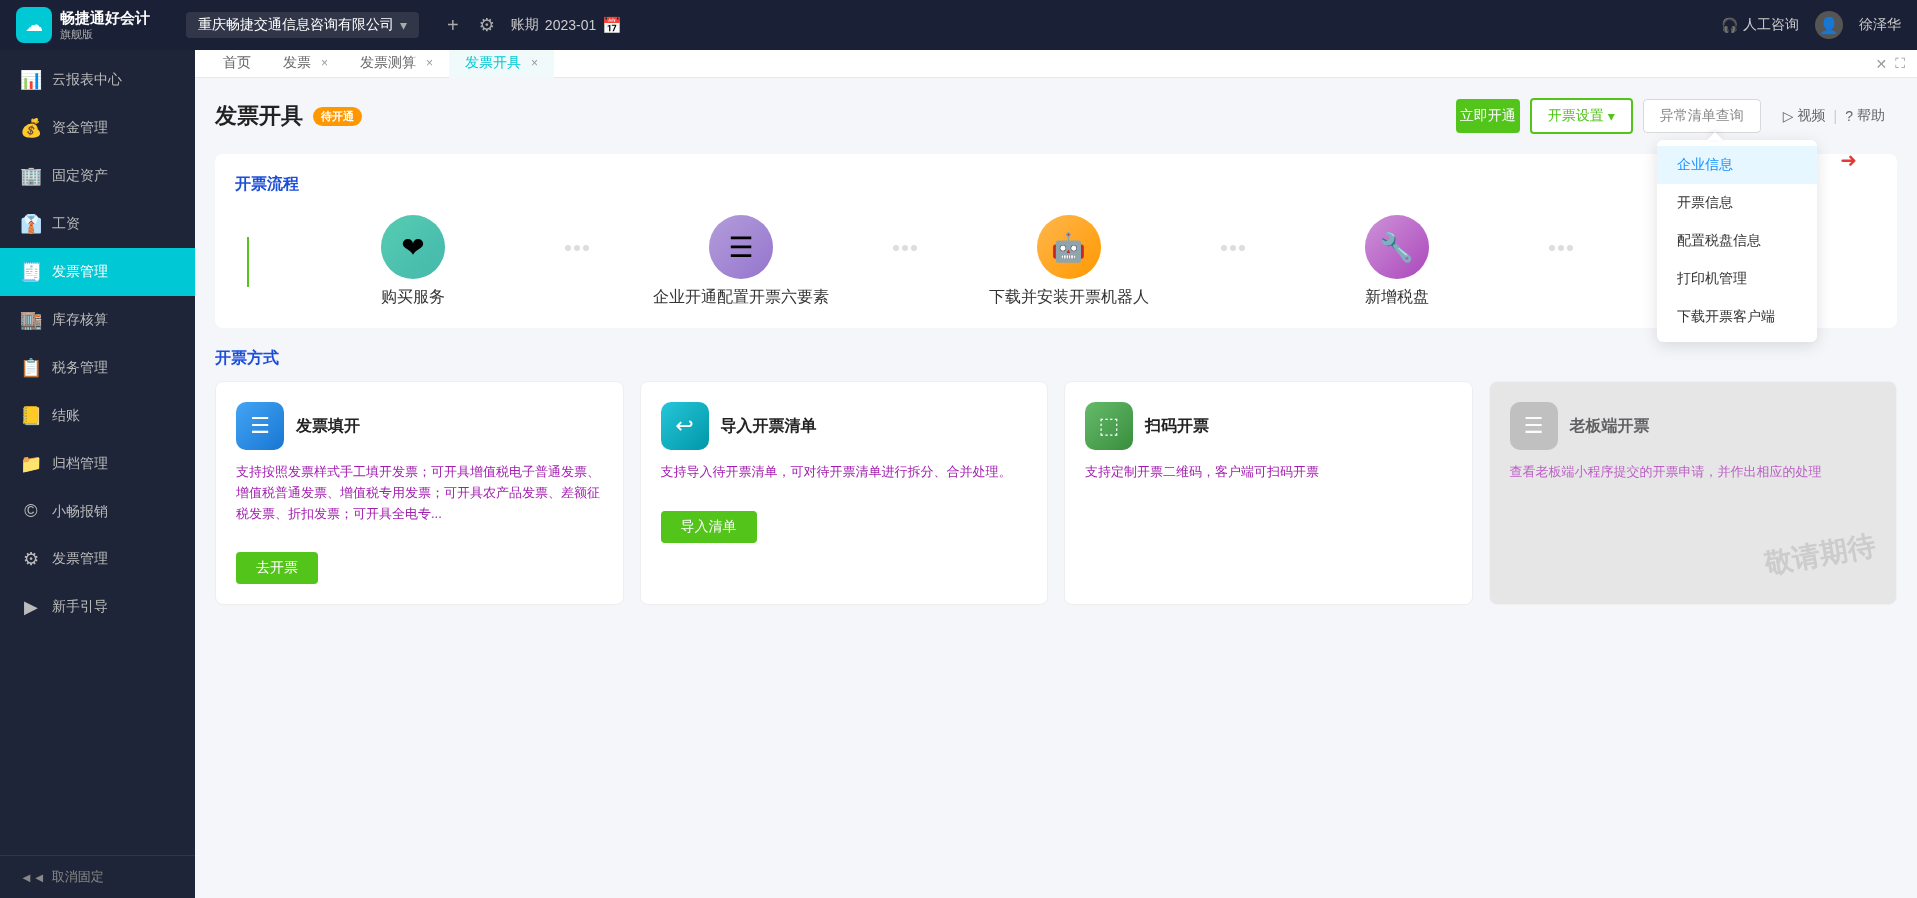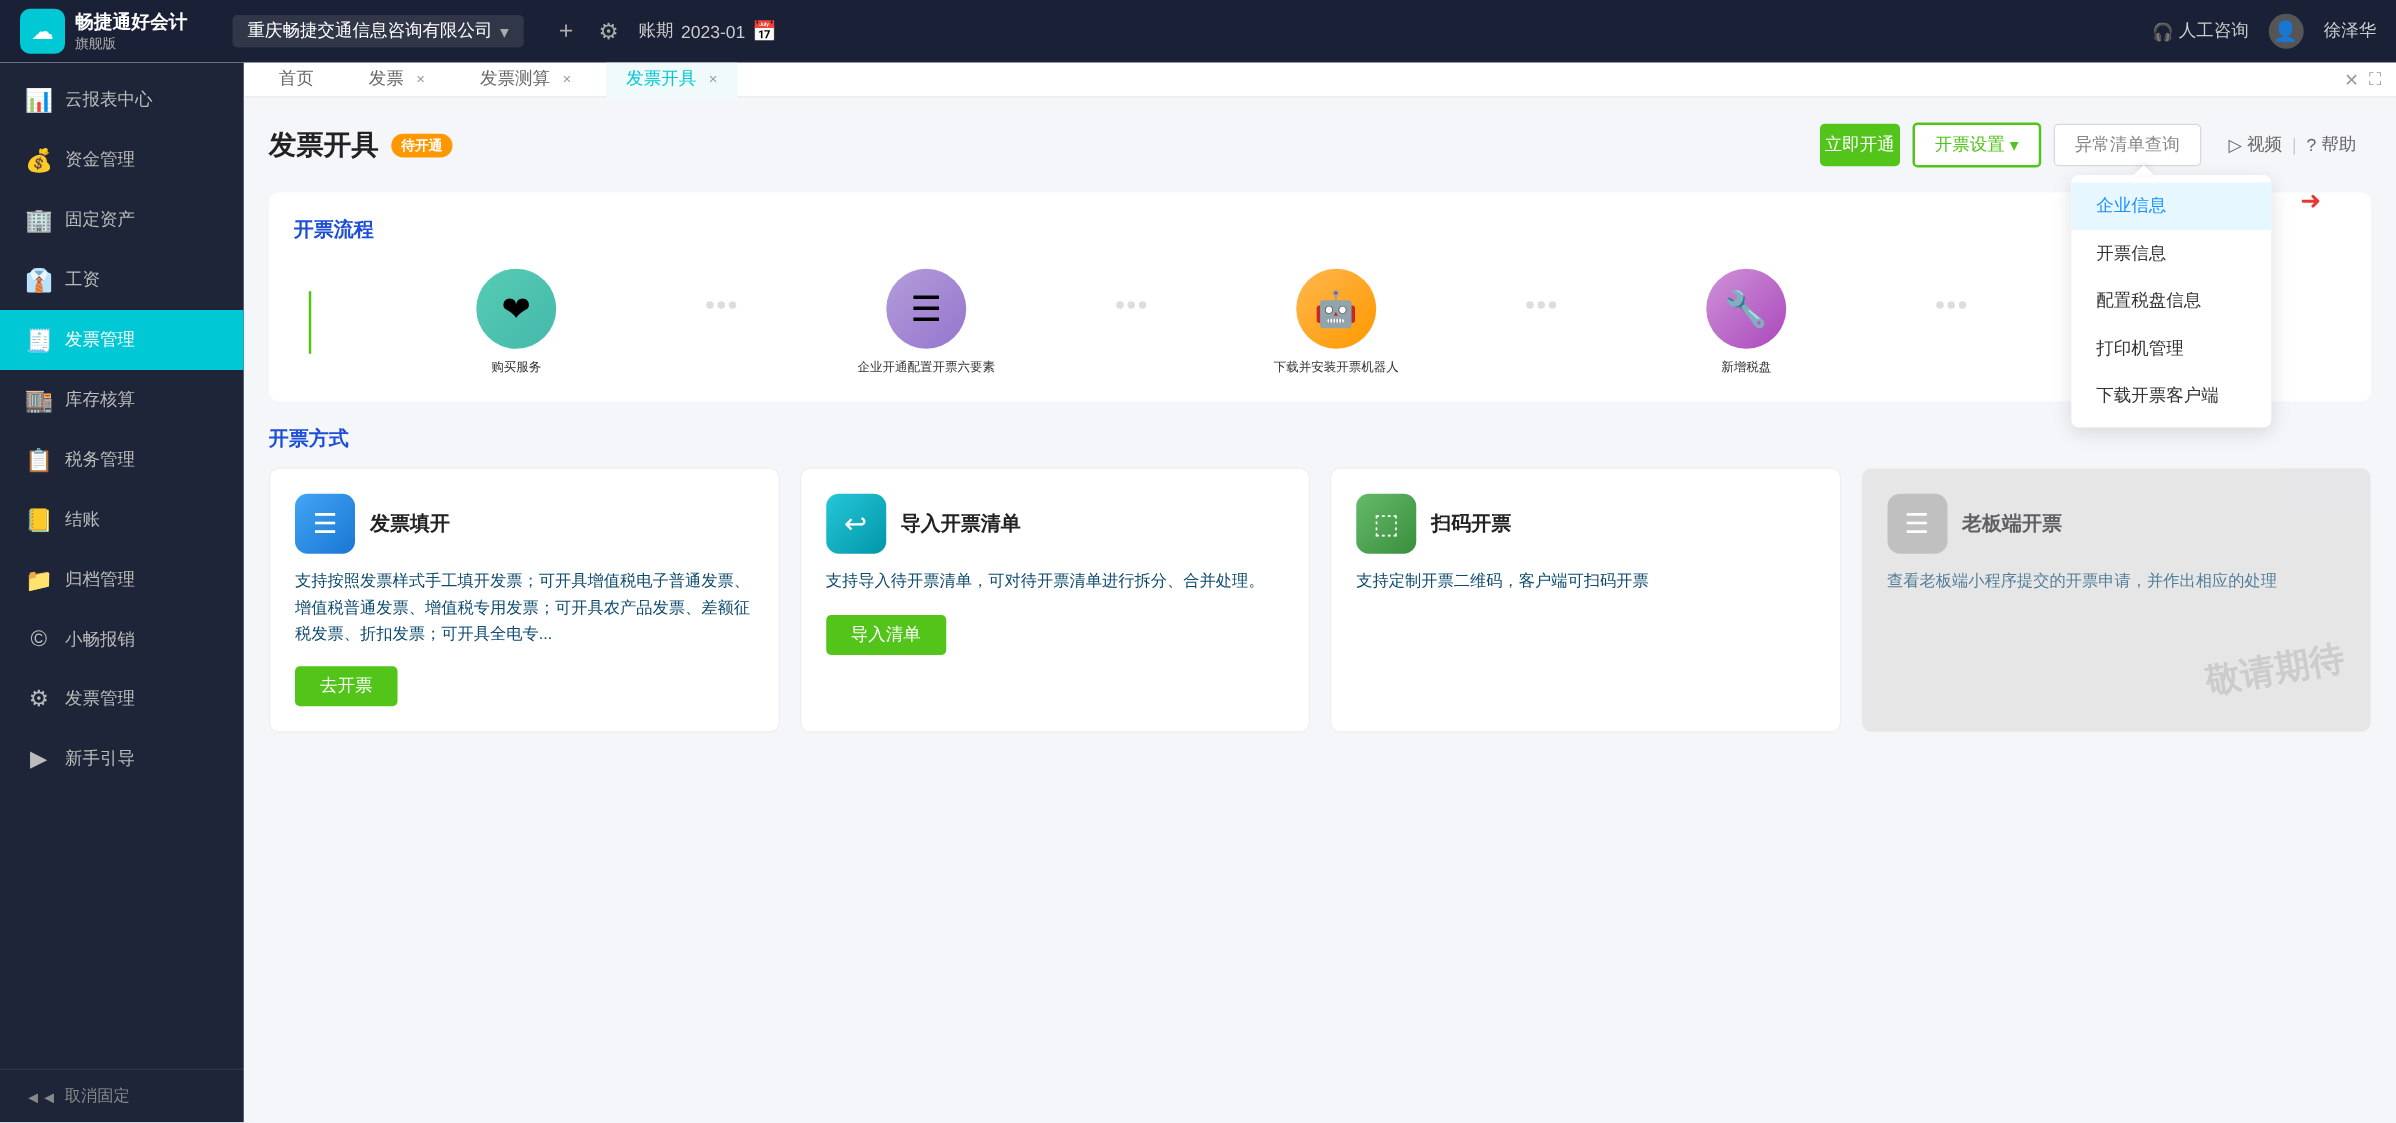--- a/index.html
+++ b/index.html
@@ -4,21 +4,21 @@
   <style>
     * { box-sizing: border-box; margin: 0; padding: 0; }
     body { font-family: 'Microsoft YaHei', 'PingFang SC', sans-serif; font-size: 14px; background: #f0f2f5; overflow: hidden; }
 
     
     .app-wrapper { display: flex; flex-direction: column; height: 898px; width: 1917px; }
     .top-bar { height: 50px; background: #1a2035; display: flex; align-items: center; padding: 0 16px; gap: 16px; flex-shrink: 0; }
     .main-area { display: flex; flex: 1; overflow: hidden; }
     .sidebar { width: 195px; background: #1e2538; display: flex; flex-direction: column; flex-shrink: 0; overflow-y: auto; }
     .content-area { flex: 1; display: flex; flex-direction: column; overflow: hidden; }
-    .tab-bar { height: 28px; background: #fff; display: flex; align-items: center; padding: 0 12px; gap: 12px; border-bottom: 1px solid #e8e8e8; flex-shrink: 0; }
+    .tab-bar { height: 28px; background: #fff; display: flex; align-items: center; padding: 0 12px; gap: 0; border-bottom: 1px solid #e8e8e8; flex-shrink: 0; }
     .page-content { flex: 1; overflow-y: auto; background: #f5f6fa; padding: 20px; position: relative; }
 
     
     .logo-area { display: flex; align-items: center; gap: 8px; color: #fff; }
     .logo-icon { width: 36px; height: 36px; background: #00c8d4; border-radius: 8px; display: flex; align-items: center; justify-content: center; font-size: 18px; color: #fff; }
     .logo-text { font-size: 15px; color: #fff; font-weight: bold; line-height: 1.2; }
     .logo-sub { font-size: 11px; color: #aaa; }
     .company-selector { display: flex; align-items: center; gap: 6px; color: #fff; background: rgba(255,255,255,0.1); border-radius: 4px; padding: 4px 12px; cursor: pointer; margin-left: 20px; }
     .company-name { font-size: 14px; color: #fff; }
     .top-actions { display: flex; align-items: center; gap: 16px; margin-left: 8px; }
@@ -56,36 +56,36 @@
 
     
     .process-flow { display: flex; align-items: center; gap: 0; }
     .process-step { display: flex; flex-direction: column; align-items: center; gap: 8px; flex: 1; }
     .process-icon { width: 64px; height: 64px; border-radius: 50%; display: flex; align-items: center; justify-content: center; font-size: 28px; }
     .process-icon.teal { background: linear-gradient(135deg, #56ccb2, #45b8ac); }
     .process-icon.purple { background: linear-gradient(135deg, #b39ddb, #9575cd); }
     .process-icon.orange { background: linear-gradient(135deg, #ffb74d, #ff9800); }
     .process-icon.violet { background: linear-gradient(135deg, #ce93d8, #ab47bc); }
     .process-icon.gold { background: linear-gradient(135deg, #ffd54f, #ffc107); }
-    .process-label { font-size: 10px; color: #333; text-align: center; }
+    .process-label { font-size: 16px; color: #333; text-align: center; }
     .process-divider { width: 2px; height: 50px; background: #52c41a; margin: 0 12px; flex-shrink: 0; }
     .process-dots { display: flex; align-items: center; gap: 3px; padding-bottom: 28px; flex-shrink: 0; }
     .process-dot { width: 6px; height: 6px; border-radius: 50%; background: #ddd; }
 
     
     .billing-methods { display: grid; grid-template-columns: repeat(4, 1fr); gap: 16px; }
     .billing-card { background: #fff; border-radius: 8px; padding: 20px; border: 1px solid #eee; }
     .billing-card.disabled { background: #e0e0e0; opacity: 0.7; }
     .billing-card-header { display: flex; align-items: center; gap: 12px; margin-bottom: 12px; }
     .billing-card-icon { width: 48px; height: 48px; border-radius: 10px; display: flex; align-items: center; justify-content: center; font-size: 22px; }
     .billing-card-icon.blue { background: linear-gradient(135deg, #42a5f5, #1976d2); color: #fff; }
     .billing-card-icon.cyan { background: linear-gradient(135deg, #26c6da, #0097a7); color: #fff; }
     .billing-card-icon.teal2 { background: linear-gradient(135deg, #66bb6a, #388e3c); color: #fff; }
     .billing-card-title { font-size: 16px; font-weight: bold; color: #222; }
-    .billing-card-desc { font-size: 13px; color: #0c4a6e; line-height: 1.6; margin-bottom: 16px; }
+    .billing-card-desc { font-size: 13px; color: #a21caf; line-height: 1.6; margin-bottom: 28px; }
     .billing-card-btn { display: inline-block; background: #52c41a; color: #fff; border-radius: 4px; padding: 7px 20px; cursor: pointer; font-size: 14px; border: none; }
 
     
     .dropdown-menu { position: absolute; top: 42px; right: 80px; background: #fff; border-radius: 6px; box-shadow: 0 4px 16px rgba(0,0,0,0.12); z-index: 100; min-width: 160px; padding: 6px 0; }
     .dropdown-item { padding: 10px 20px; color: #333; cursor: pointer; font-size: 14px; display: flex; align-items: center; gap: 8px; }
     .dropdown-item.highlighted { background: #e6f7ff; color: #1890ff; }
 
     
     ::-webkit-scrollbar { width: 6px; height: 6px; }
     ::-webkit-scrollbar-track { background: #f1f1f1; }

